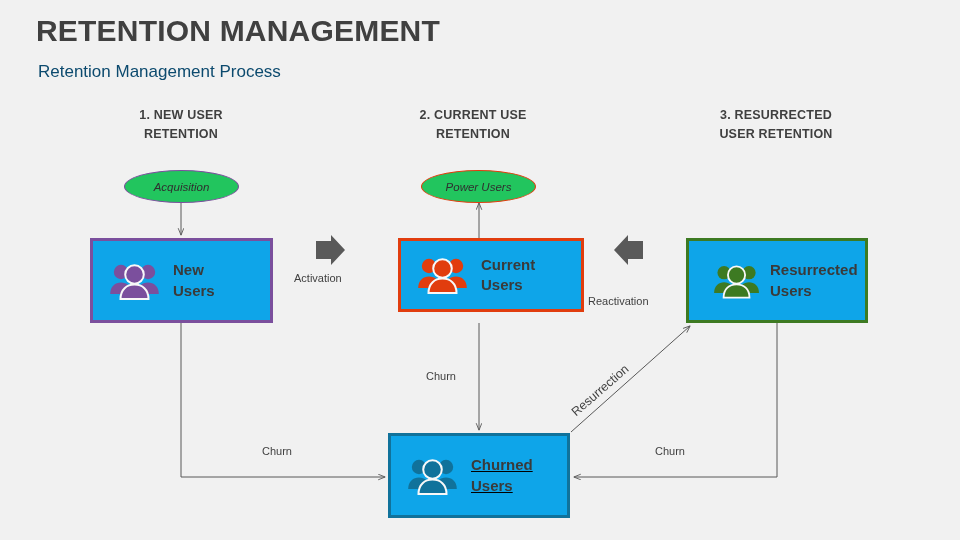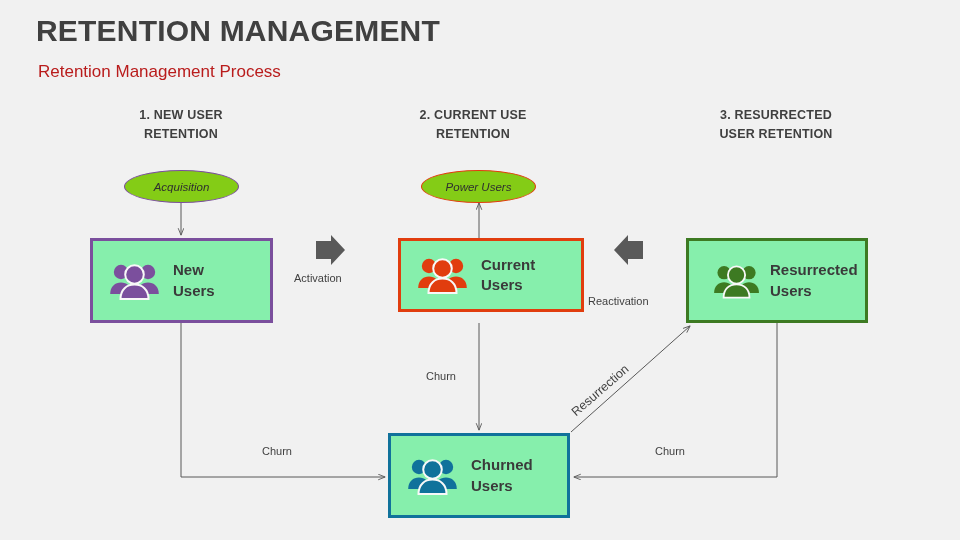--- a/index.html
+++ b/index.html
@@ -12,42 +12,42 @@
   }
   #stage { position:absolute; inset:0; }
 
   .title {
     position:absolute; left:36px; top:14px;
     font-size:30px; font-weight:bold; color:#404040;
     letter-spacing:0.2px; white-space:nowrap;
   }
   .subtitle {
     position:absolute; left:38px; top:62px;
-    font-size:17px; color:#b91c1c; white-space:nowrap;
+    font-size:17px; color:#0c4a6e; white-space:nowrap;
   }
 
   .colhead {
     position:absolute; width:220px; text-align:center;
     font-size:12.5px; font-weight:bold; color:#3F3F3F;
     line-height:1.55; letter-spacing:0.2px;
   }
   .colhead .l2 { display:block; }
 
   
   .ellipse {
     position:absolute; box-sizing:border-box;
-    border-radius:50%; background:#84cc16;
+    border-radius:50%; background:#22c55e;
     display:flex; align-items:center; justify-content:center;
     font-style:italic; font-size:11.5px; color:#2F2F2F;
   }
 
   
   .nodebox {
     position:absolute; box-sizing:border-box;
-    background:#86efac;
+    background:#0ea5e9;
     display:flex; align-items:center;
     padding-left:16px; gap:12px;
   }
   .nodebox .label {
     font-size:15px; font-weight:bold; color:#3A3A3A;
     line-height:1.35; white-space:pre-line;
   }
   .peopleicon { flex:0 0 auto; display:block; }
 
   
@@ -152,21 +152,21 @@
         <circle cx="39" cy="11" r="7.2"></circle>
         <path d="M28.2,33 C28.2,25.2 33.2,21.4 39,21.4 C44.8,21.4 49.8,25.2 49.8,33 Z"></path>
         <circle cx="25.5" cy="13.5" r="9.3" stroke="#F8F8F8" stroke-width="2"></circle>
         <path d="M11.5,38 C11.5,28.3 17.8,23.6 25.5,23.6 C33.2,23.6 39.5,28.3 39.5,38 Z" stroke="#F8F8F8" stroke-width="2"></path>
       </g>
     </svg>
     <div class="label">Resurrected
 Users</div>
   </div>
 
-  <div class="nodebox" style="left:388px; top:433px; width:182px; height:85px; border:3px solid #10729B;">
+  <div class="nodebox" style="left:388px; top:433px; width:182px; height:85px; border:3px solid #10729B;text-decoration:underline;">
     <svg class="peopleicon" width="52" height="40" viewBox="0 0 52 40">
       <g fill="#10729B">
         <circle cx="12" cy="11" r="7.2"></circle>
         <path d="M1.2,33 C1.2,25.2 6.2,21.4 12,21.4 C17.8,21.4 22.8,25.2 22.8,33 Z"></path>
         <circle cx="39" cy="11" r="7.2"></circle>
         <path d="M28.2,33 C28.2,25.2 33.2,21.4 39,21.4 C44.8,21.4 49.8,25.2 49.8,33 Z"></path>
         <circle cx="25.5" cy="13.5" r="9.3" stroke="#F8F8F8" stroke-width="2"></circle>
         <path d="M11.5,38 C11.5,28.3 17.8,23.6 25.5,23.6 C33.2,23.6 39.5,28.3 39.5,38 Z" stroke="#F8F8F8" stroke-width="2"></path>
       </g>
     </svg>

